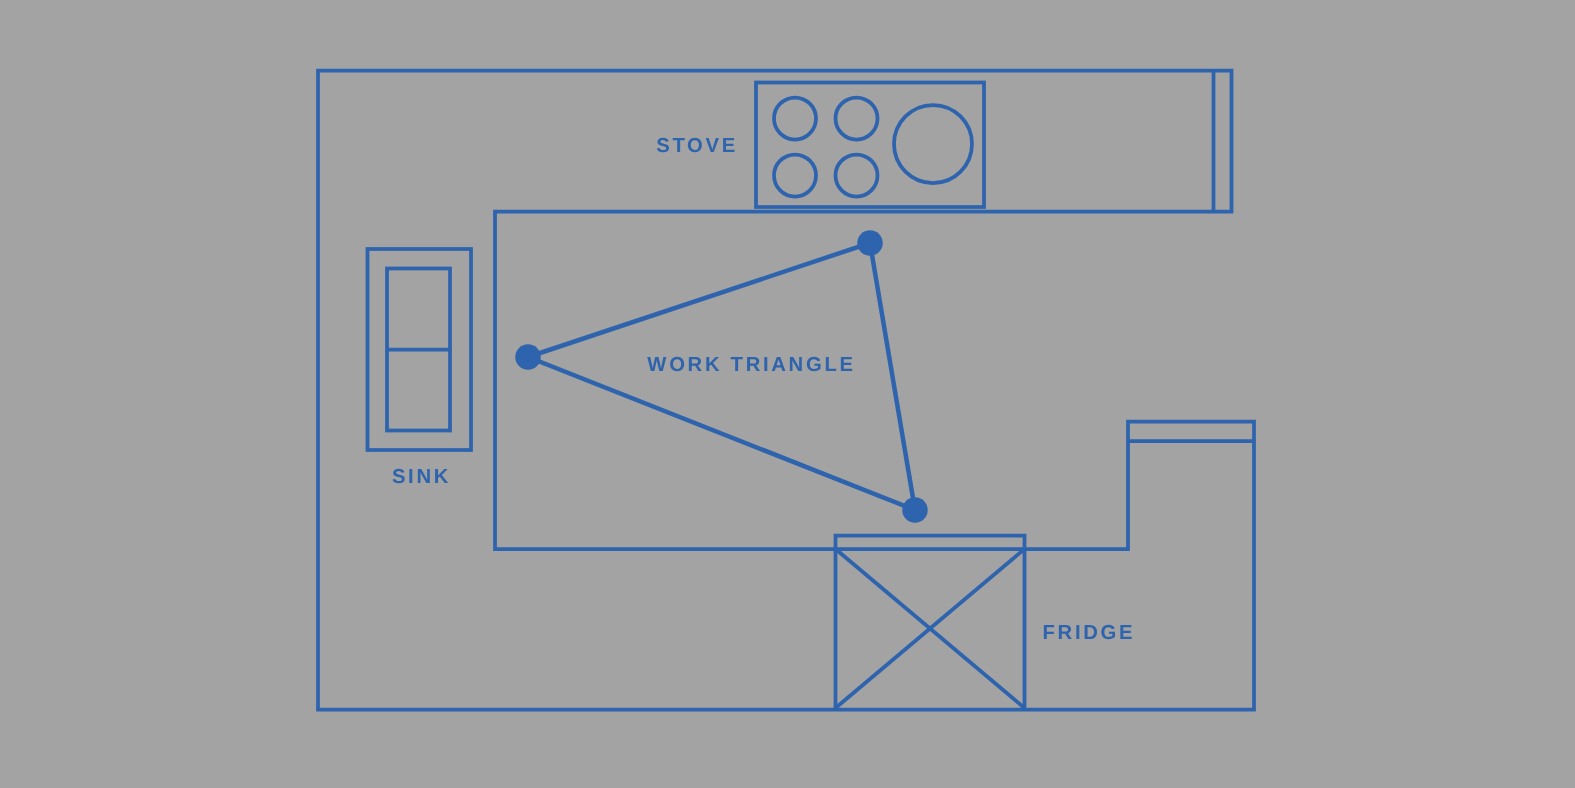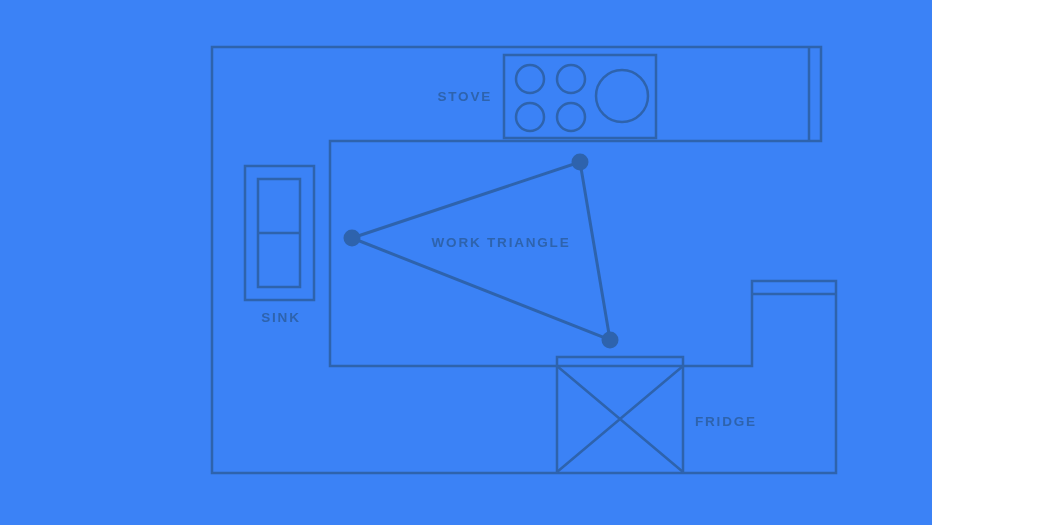--- a/index.html
+++ b/index.html
@@ -3,23 +3,23 @@
 <meta charset="utf-8">
 <style>
   html, body {
     margin: 0;
     padding: 0;
     background: #ffffff;
     font-family: "Liberation Sans", sans-serif;
   }
   .canvas {
     position: relative;
-    width: 932px;
+    width: 1050px;
     height: 525px;
-    background: #3b82f6;
+    background: #a3a3a3;
     overflow: hidden;
   }
   svg {
     position: absolute;
     top: 0;
     left: 0;
     display: block;
   }
   .plan-label {
     font-family: "Liberation Sans", sans-serif;

